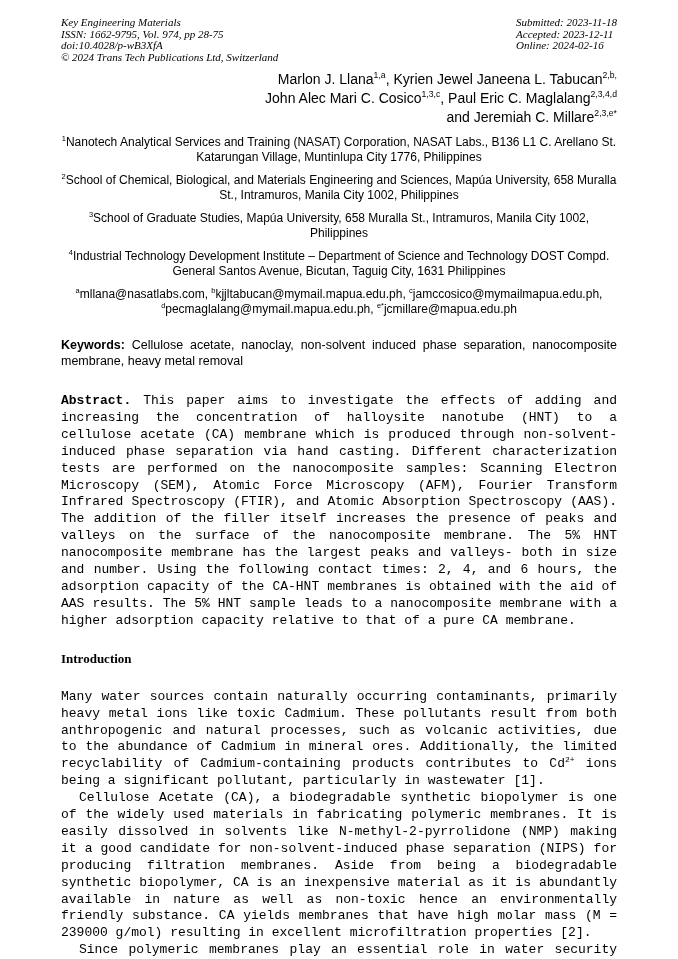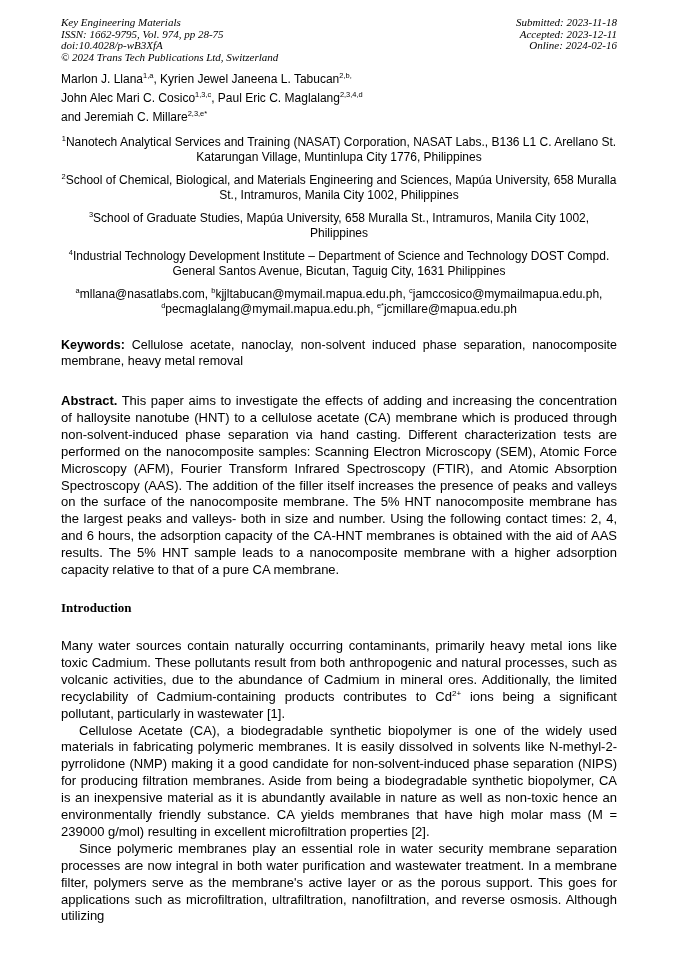--- a/index.html
+++ b/index.html
@@ -15,57 +15,57 @@
   }
   
   .jheader {
     display: flex;
     justify-content: space-between;
     font-family: "Liberation Serif", serif;
     font-style: italic;
     font-size: 11px;
     line-height: 11.5px;
   }
-  .jheader .right { text-align: right; }
+  .jheader .right { }
   
   .title {
     margin-top: 21px;
     text-align: center;
     font-family: "Liberation Sans", sans-serif;
     font-weight: bold;
     font-size: 14.5px;
     line-height: 19px;
   }
   
   .authors {
     margin-top: 7px;
-    text-align: left;
+    text-align: right;
     font-family: "Liberation Sans", sans-serif;
-    font-size: 12px;
+    font-size: 14px;
     line-height: 19px;
   }
   
   .affil, .emails {
     margin-top: 8px;
     text-align: center;
     font-family: "Liberation Sans", sans-serif;
     font-size: 12px;
     line-height: 15px;
   }
   
   .keywords {
     margin-top: 21px;
     font-family: "Liberation Sans", sans-serif;
     font-size: 12.5px;
     line-height: 15.5px;
     text-align: justify;
   }
   
   .body-text {
-    font-family: Liberation Sans, sans-serif;
+    font-family: Liberation Mono, monospace;
     font-size: 13px;
     line-height: 16.9px;
     text-align: justify;
   }
   .abstract { margin-top: 24px; }
   .section-heading {
     margin-top: 21px;
     font-family: "Liberation Serif", serif;
     font-weight: bold;
     font-size: 13px;

